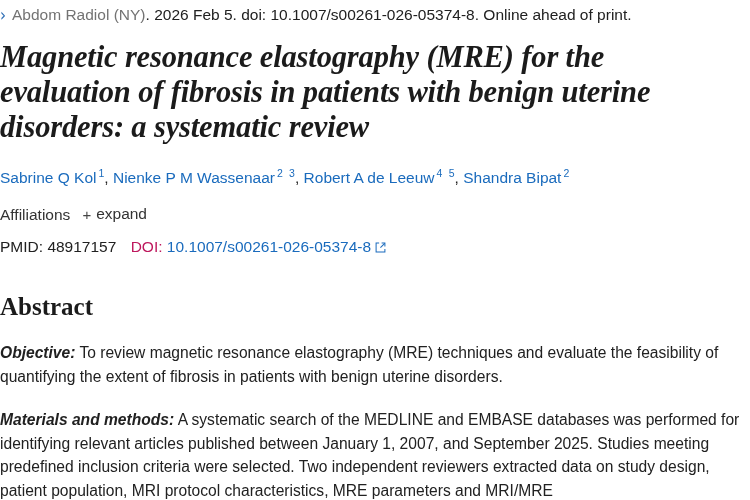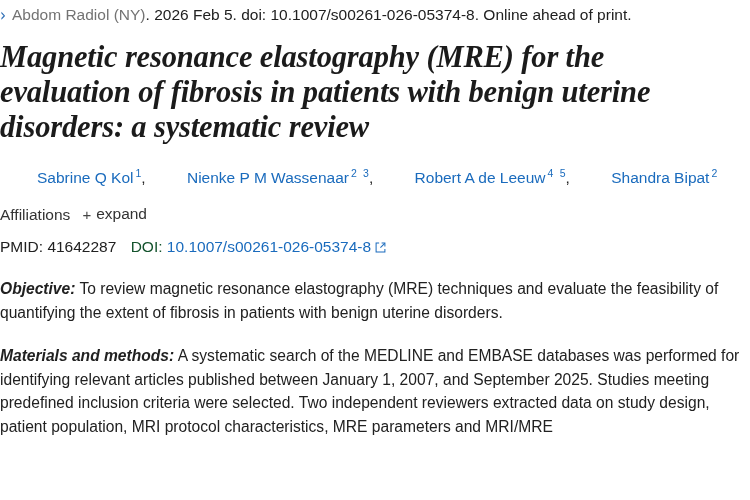--- a/index.html
+++ b/index.html
@@ -60,21 +60,20 @@
   .authors {
     margin-top: 17px;
     font-size: 15.5px;
     line-height: 22px;
     color: #1a6bbd;
   }
   .author {
     color: #1a6bbd;
     text-decoration: none;
     cursor: pointer;
-    padding-left: 37px;
   }
   .sup {
     font-size: 10.5px;
     vertical-align: super;
     color: #1a6bbd;
     margin-left: 2px;
   }
   .comma { color: #212121; }
 
   
@@ -107,21 +106,21 @@
   .expand-text { text-decoration: none; }
 
   
   .ids {
     margin-top: 12px;
     font-size: 15.5px;
     line-height: 20px;
     color: #212121;
   }
   .ids .pmid-label { color: #212121; text-align: center; }
-  .ids .doi-label { margin-left: 10px; color: #14532d; margin-top: 26px; }
+  .ids .doi-label { margin-left: 10px; color: #be185d; margin-top: 26px; }
   .doi-link {
     color: #1a6bbd;
     text-decoration: none;
     cursor: pointer;
   }
   .ext-icon {
     display: inline-block;
     width: 11px;
     height: 11px;
     margin-left: 4px;
@@ -166,27 +165,28 @@
   <div class="affiliations">
     <span class="affil-label">Affiliations</span>
     <button class="expand-btn">
       <span class="plus">+</span>
       <span class="expand-text">expand</span>
     </button>
   </div>
 
   <div class="ids">
     <span class="pmid-label">PMID:</span>
-    <span>41642287</span>
+    <span>48917157</span>
     <span class="doi-label">DOI:</span>
     <a class="doi-link" href="#">10.1007/s00261-026-05374-8</a><span class="ext-icon"><svg width="11" height="11" viewBox="0 0 12 12">
           <path d="M4.5 1.2H1.2v9.6h9.6V7.5" fill="none" stroke="#1a6bbd" stroke-width="1.1"></path>
           <path d="M7.2 1.2h3.6v3.6" fill="none" stroke="#1a6bbd" stroke-width="1.1"></path>
           <path d="M10.6 1.4L5.9 6.1" fill="none" stroke="#1a6bbd" stroke-width="1.1"></path>
         </svg></span>
   </div>
 
+  <h2 class="abstract-head">Abstract</h2>
 
   <p class="abs-para"><b>Objective:</b><span> To review magnetic resonance elastography (MRE) techniques and evaluate the feasibility of quantifying the extent of fibrosis in patients with benign uterine disorders.</span></p>
 
   <p class="abs-para"><b>Materials and methods:</b><span> A systematic search of the MEDLINE and EMBASE databases was performed for identifying relevant articles published between January 1, 2007, and September 2025. Studies meeting predefined inclusion criteria were selected. Two independent reviewers extracted data on study design, patient population, MRI protocol characteristics, MRE parameters and MRI/MRE</span></p>
 
 </div>
 
 </body></html>

